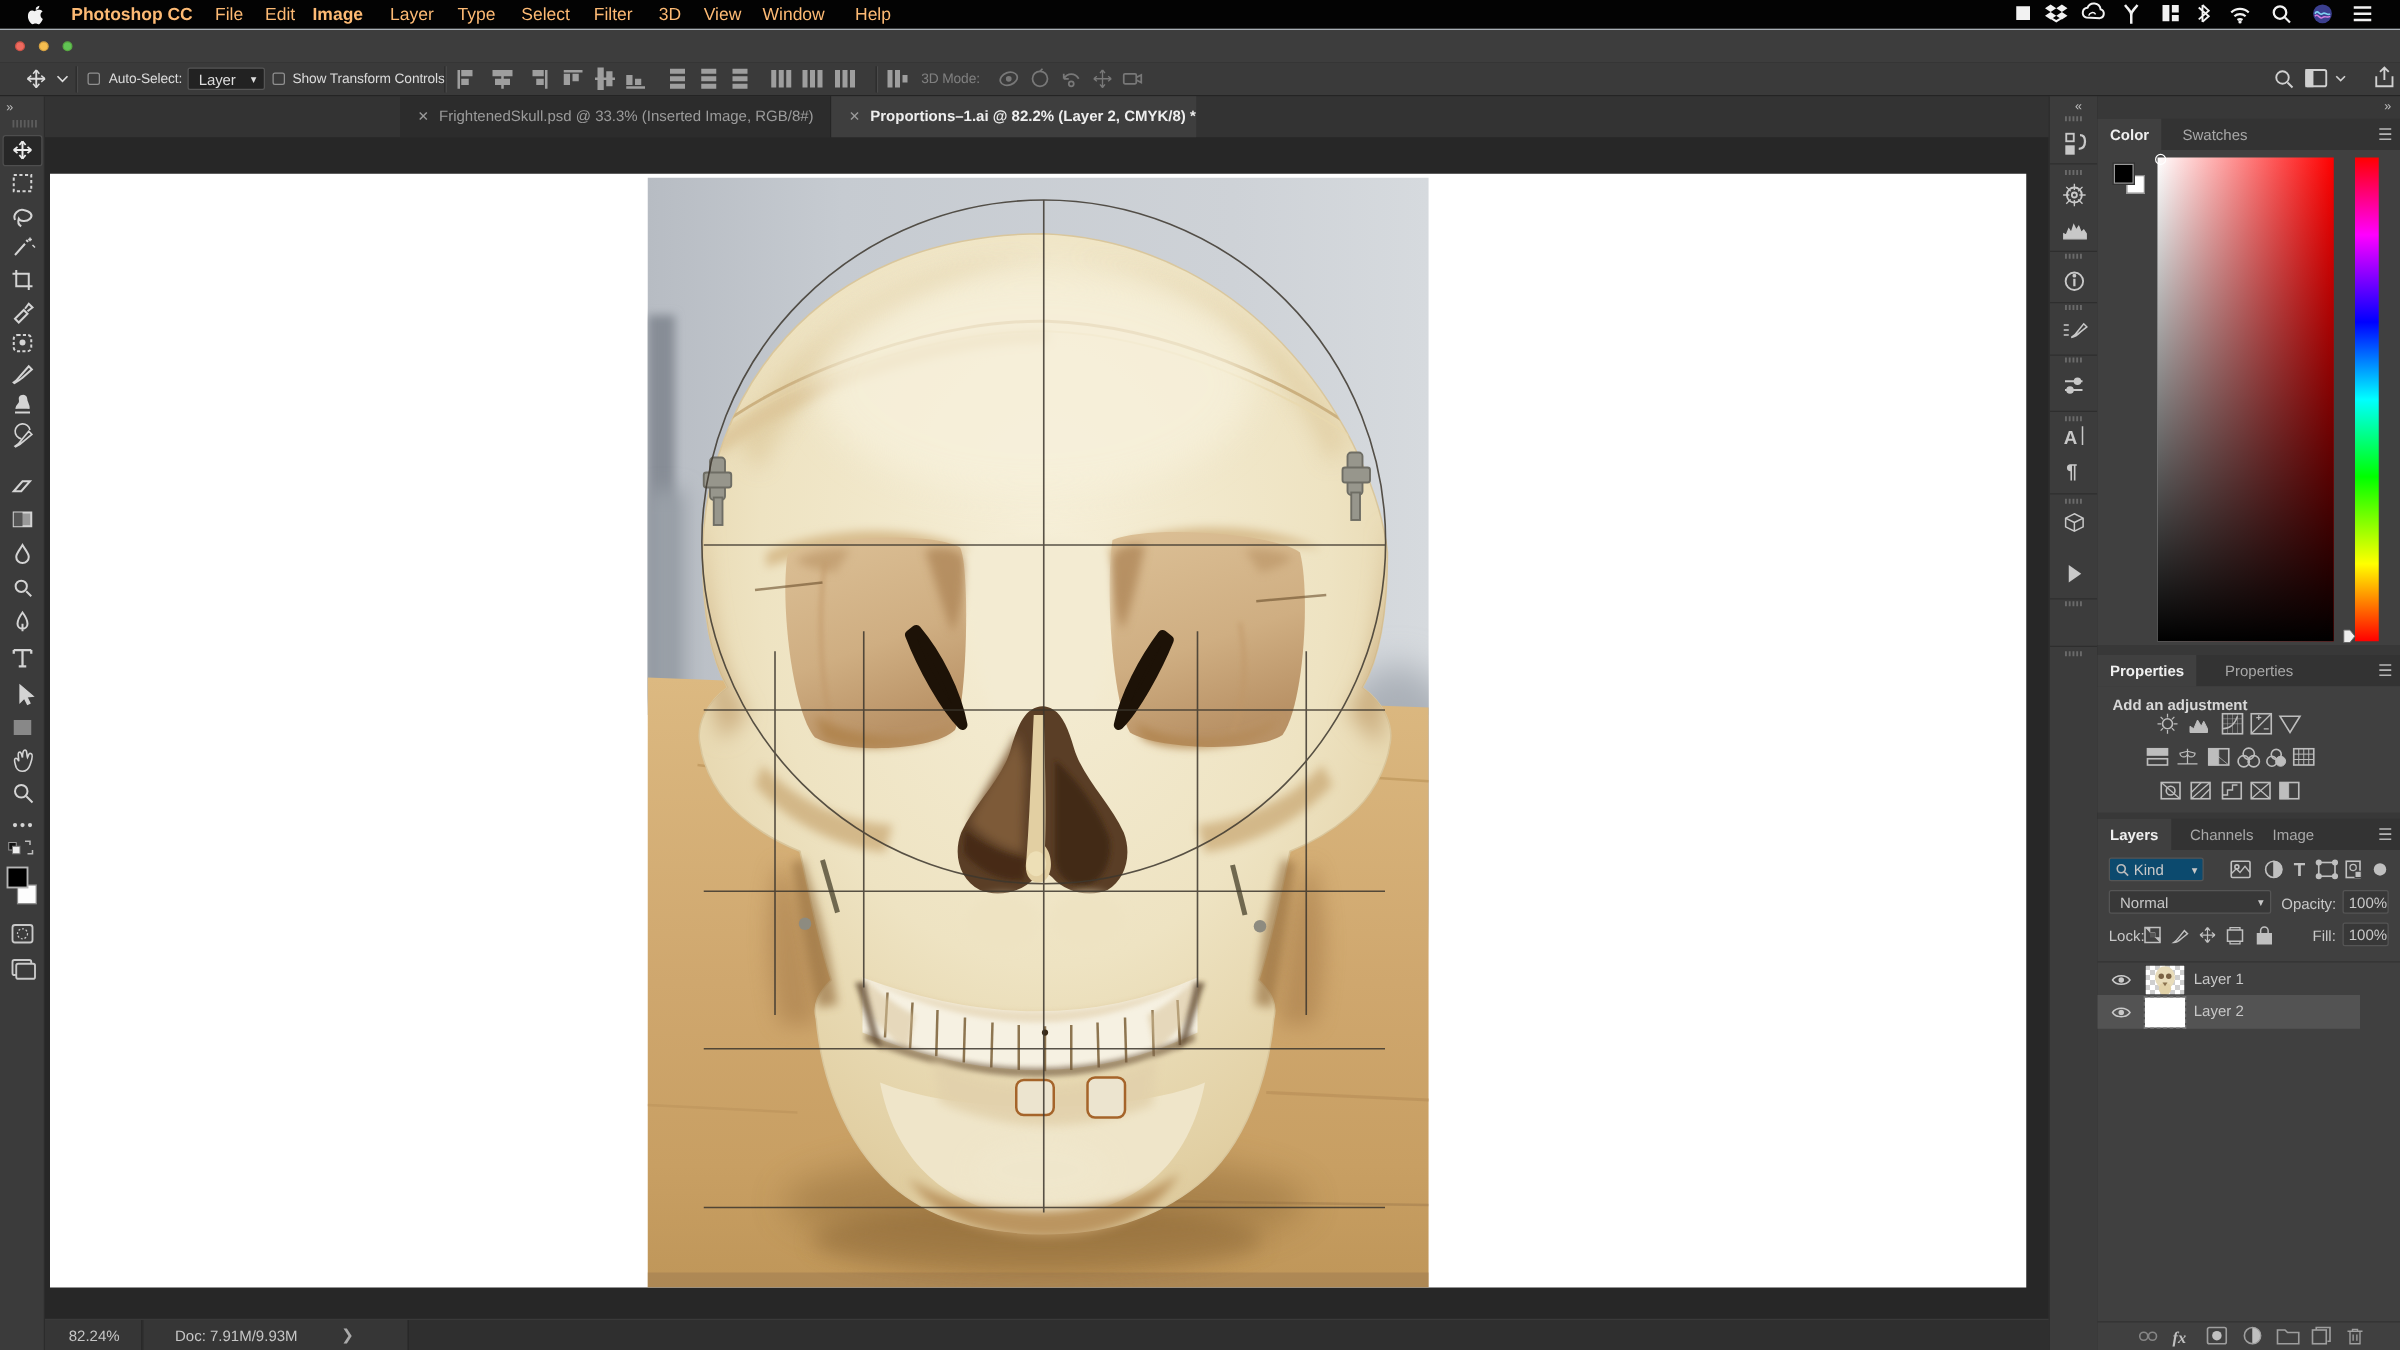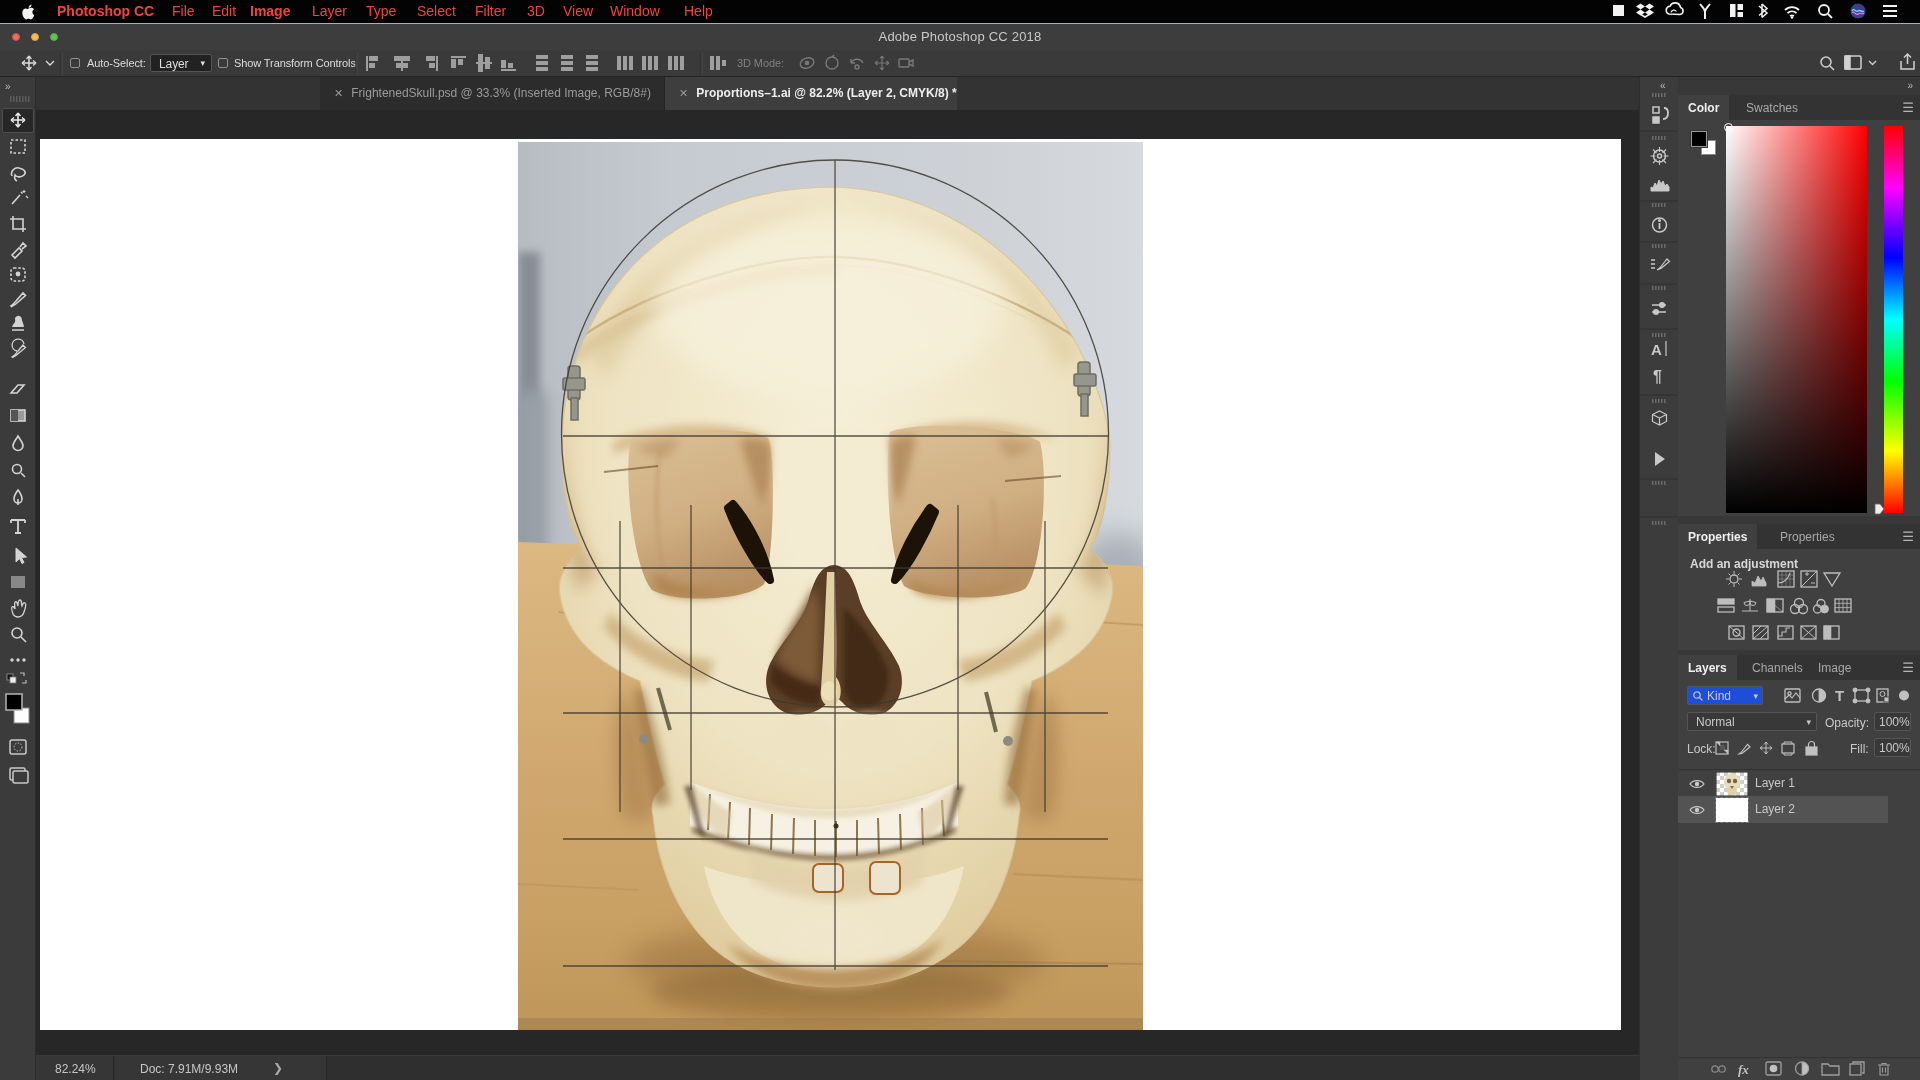--- a/index.html
+++ b/index.html
@@ -1,20 +1,20 @@
 <!DOCTYPE html>
 <html><head>
 <meta charset="utf-8">
 <style>
 html,body{margin:0;padding:0;background:#272727;}
 *{box-sizing:border-box;}
 #app{position:relative;width:1920px;height:1080px;overflow:hidden;background:#272727;font-family:"Liberation Sans",sans-serif;}
 .abs{position:absolute;}
 
-#menubar{left:0;top:0;width:1920px;height:23px;background:#030303;color:#ef4444;font-size:14px;}
+#menubar{left:0;top:0;width:1920px;height:23px;background:#030303;color:#fdba74;font-size:14px;}
 #menubar .mi{position:absolute;top:3px;}
 
 #titlebar{left:0;top:23px;width:1920px;height:27px;background:#3d3d3d;border-top:1px solid #a8afb5;color:#c9c9c9;font-size:13px;}
 .tl{position:absolute;top:9px;width:8px;height:8px;border-radius:50%;}
 #titletext{position:absolute;top:5px;width:100%;text-align:center;letter-spacing:.2px;}
 
 #optionsbar{left:0;top:50px;width:1920px;height:27px;background:#3a3a3a;border-bottom:1px solid #242424;color:#dcdcdc;font-size:11px;letter-spacing:-0.1px;}
 .cbx{position:absolute;top:8px;width:10px;height:10px;border:1px solid #909090;border-radius:2px;background:#3a3a3a;}
 .obtext{position:absolute;top:7px;}
 #layerdd{position:absolute;left:150px;top:4px;width:62px;height:18px;background:#222;border:1px solid #555;border-radius:2px;color:#ddd;font-size:12px;padding:2px 0 0 8px;}
@@ -107,21 +107,20 @@
           <rect x="283" y="10" width="14" height="2"></rect>
           <rect x="283" y="15" width="14" height="2"></rect>
         </g>
     </svg>
   </div>
 
   <div id="titlebar" class="abs">
     <span class="tl" style="left:12px;background:#ee6a5f;border:1px solid #ce5347;"></span>
     <span class="tl" style="left:31px;background:#f5bd4f;border:1px solid #d6a243;"></span>
     <span class="tl" style="left:50px;background:#61c454;border:1px solid #58a942;"></span>
-    <div id="titletext">Adobe Photoshop CC 2018</div>
   </div>
 
   <div id="optionsbar" class="abs">
     <span class="cbx" style="left:70px;"></span>
     <span class="obtext" style="left:87px;">Auto-Select:</span>
     <div id="layerdd">Layer <span style="position:absolute;right:6px;top:3px;font-size:9px;">▾</span></div>
     <span class="cbx" style="left:218px;"></span>
     <span class="obtext" style="left:234px;">Show Transform Controls</span>
     <span class="obtext" style="left:737px;color:#808080;">3D Mode:</span>
     <svg width="1920" height="27" viewBox="0 0 1920 27" style="position:absolute;left:0;top:0;">
@@ -749,21 +748,21 @@
     </div>
 
     <div class="ptabrow" style="top:578px;">
       <div class="ptab act" style="left:0;">Layers</div>
       <div class="ptab" style="left:64px;">Channels</div>
       <div class="ptab" style="left:130px;">Image</div>
       <span class="hamb" style="top:5px;">☰</span>
     </div>
     <div class="abs" style="left:0;top:603px;width:242px;height:377px;background:#404040;color:#c8c8c8;font-size:12px;">
 
-      <div style="position:absolute;left:9px;top:6px;width:76px;height:19px;background:#1d4ed8;border:1px solid #555;border-radius:2px;padding:2px 0 0 19px;">Kind <span style="position:absolute;right:4px;top:4px;font-size:9px;">▾</span>
+      <div style="position:absolute;left:9px;top:6px;width:76px;height:19px;background:#0c4a6e;border:1px solid #555;border-radius:2px;padding:2px 0 0 19px;">Kind <span style="position:absolute;right:4px;top:4px;font-size:9px;">▾</span>
         <svg width="12" height="12" viewBox="0 0 12 12" style="position:absolute;left:4px;top:3px;">
             <circle cx="5" cy="5" r="3.2" stroke="#bbb" fill="none" stroke-width="1.3"></circle>
             <path d="M7.5 7.5 l3 3" stroke="#bbb" stroke-width="1.3"></path>
           </svg>
       </div>
       <svg width="140" height="20" viewBox="0 0 140 20" style="position:absolute;left:100px;top:6px;">
         <g stroke="#c0c0c0" fill="none" stroke-width="1.3">
           <g>
               <rect x="7" y="3" width="15" height="13" rx="1"></rect>
               <circle cx="11.5" cy="7.5" r="1.6"></circle>

